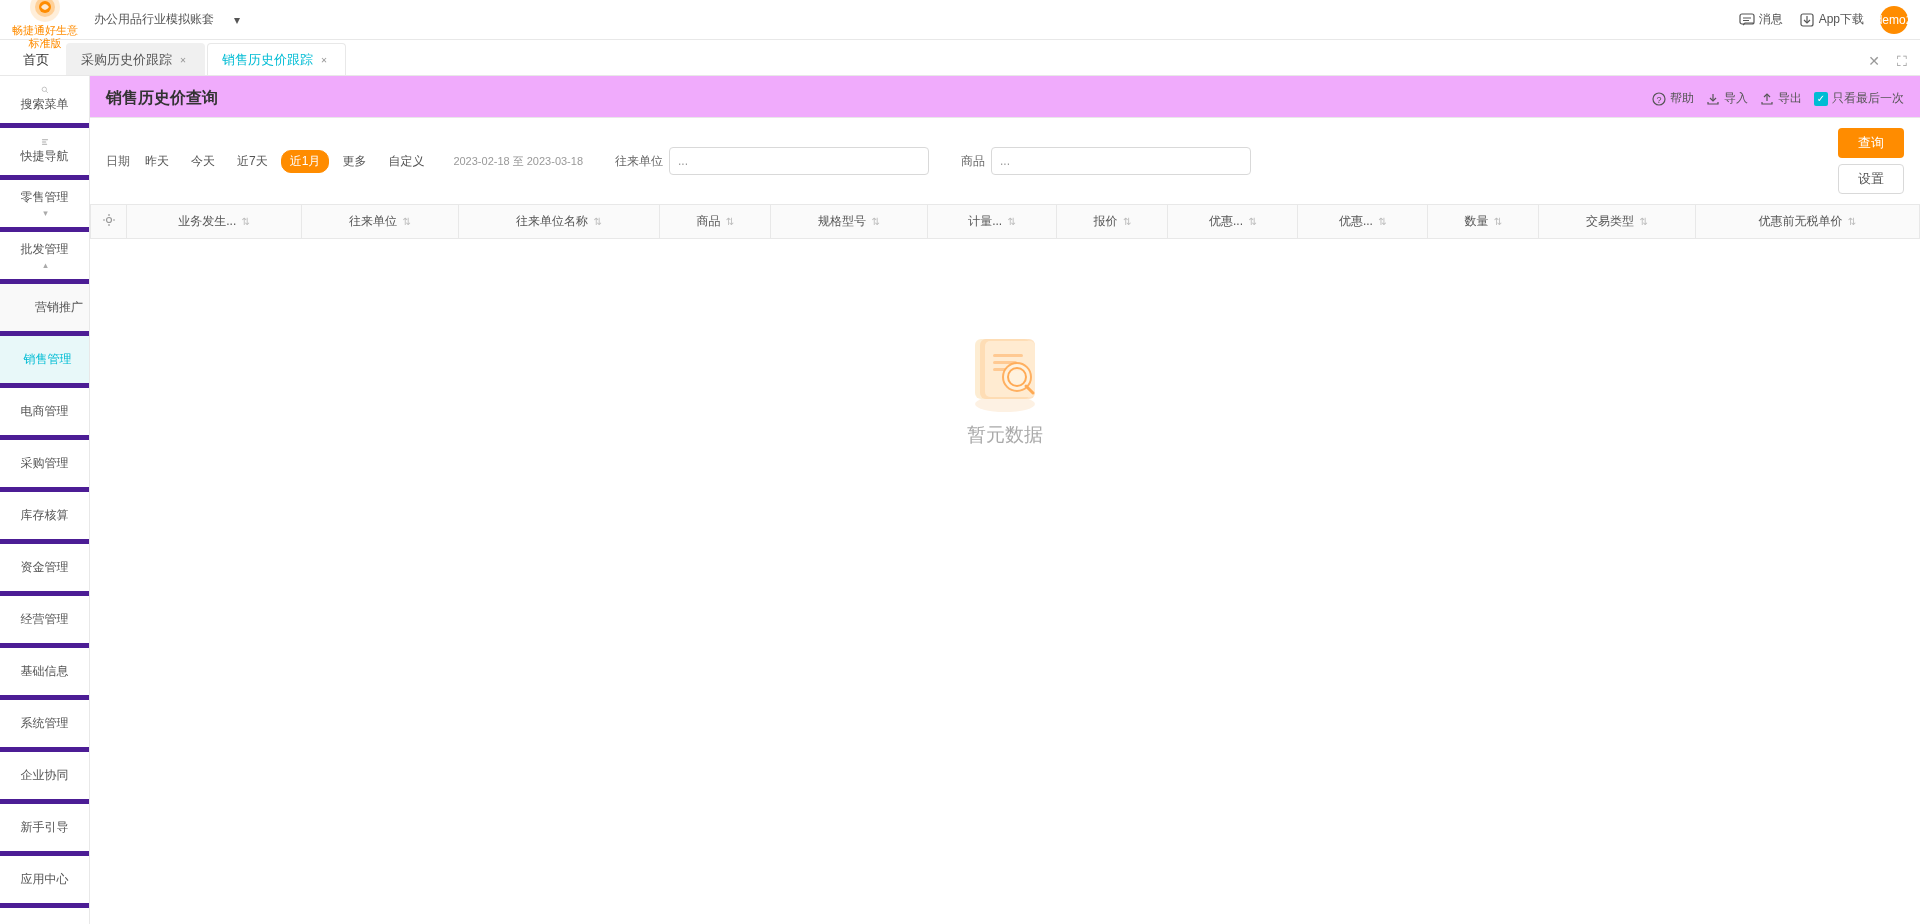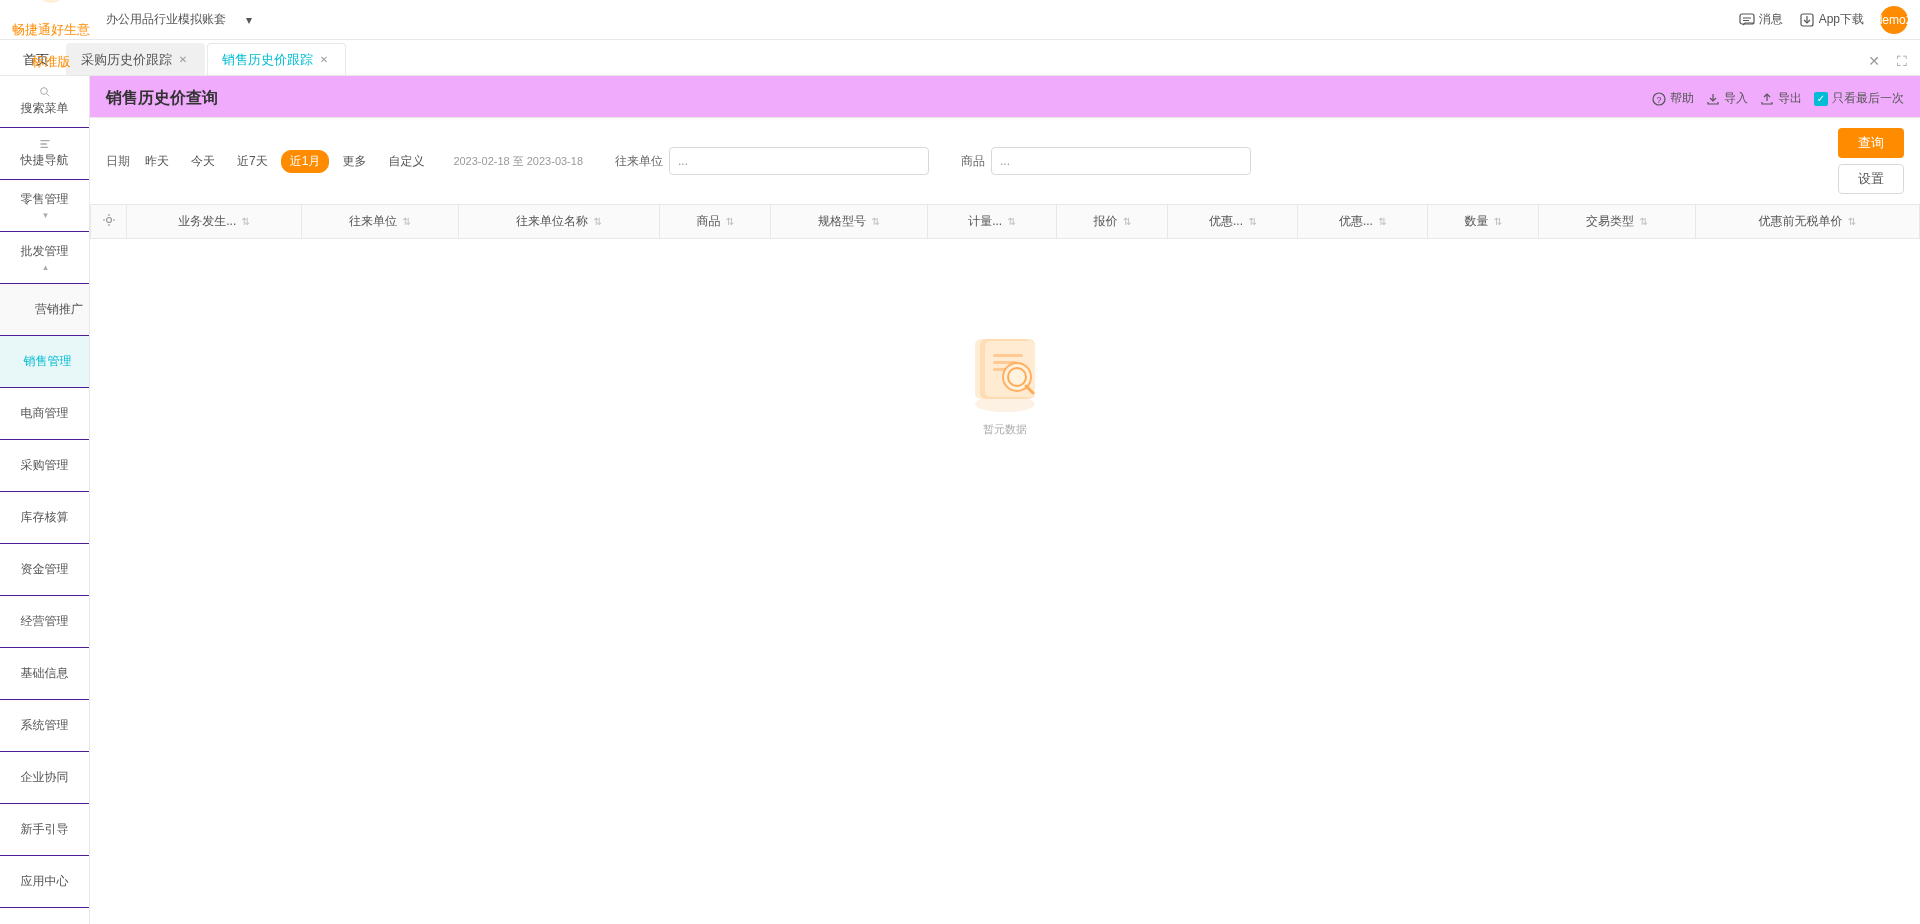--- a/index.html
+++ b/index.html
@@ -26,24 +26,24 @@
       display: flex;
       flex-direction: column;
       align-items: center;
       justify-content: center;
     }
     .logo-icon {
       width: 32px;
       height: 32px;
     }
     .logo-text {
-      font-size: 13px;
+      font-size: 11px;
       color: #ff8c00;
       line-height: 1;
-      margin-top: 19px;
+      margin-top: 2px;
       text-align: left;
       white-space: nowrap;
     }
     .workspace-selector {
       display: flex;
       align-items: center;
       gap: 20px;
       font-size: 12px;
       color: #555;
       cursor: pointer;
@@ -95,20 +95,21 @@
       height: 32px;
       cursor: pointer;
       font-size: 13px;
       color: #555;
       border: 1px solid transparent;
       border-bottom: none;
       border-radius: 4px 4px 0 0;
       background: #f0f0f0;
       margin-right: 2px;
       position: relative;
+      font-family: Liberation Mono, monospace;
     }
     .tab-item.active {
       background: #fff;
       color: #00bcd4;
       border-color: #e8e8e8;
       border-bottom-color: #fff;
     }
     .tab-item.home {
       background: transparent;
       border-color: transparent;
@@ -162,21 +163,21 @@
     .sidebar-item {
       display: flex;
       flex-direction: column;
       align-items: center;
       justify-content: center;
       padding: 10px 6px;
       cursor: pointer;
       color: #555;
       font-size: 12px;
       text-align: center;
-      border-bottom: 1px solid #4c1d95;
+      border-bottom: 5px solid #4c1d95;
       min-height: 52px;
       gap: 2px;
       position: relative;
     }
     .sidebar-item .arrow {
       font-size: 9px;
       color: #aaa;
       margin-left: 2px;
     }
 
@@ -349,21 +350,21 @@
     
     .empty-state {
       display: flex;
       flex-direction: column;
       align-items: center;
       justify-content: center;
       padding: 80px 0;
       background: #fff;
     }
     .empty-text {
-      font-size: 11px;
+      font-size: 19px;
       color: #aaa;
     }
   </style>
 </head>
 <body>
 
 <div class="top-bar">
   <div class="top-bar-left">
     <div class="logo-area">
       <svg class="logo-icon" viewBox="0 0 32 32">

